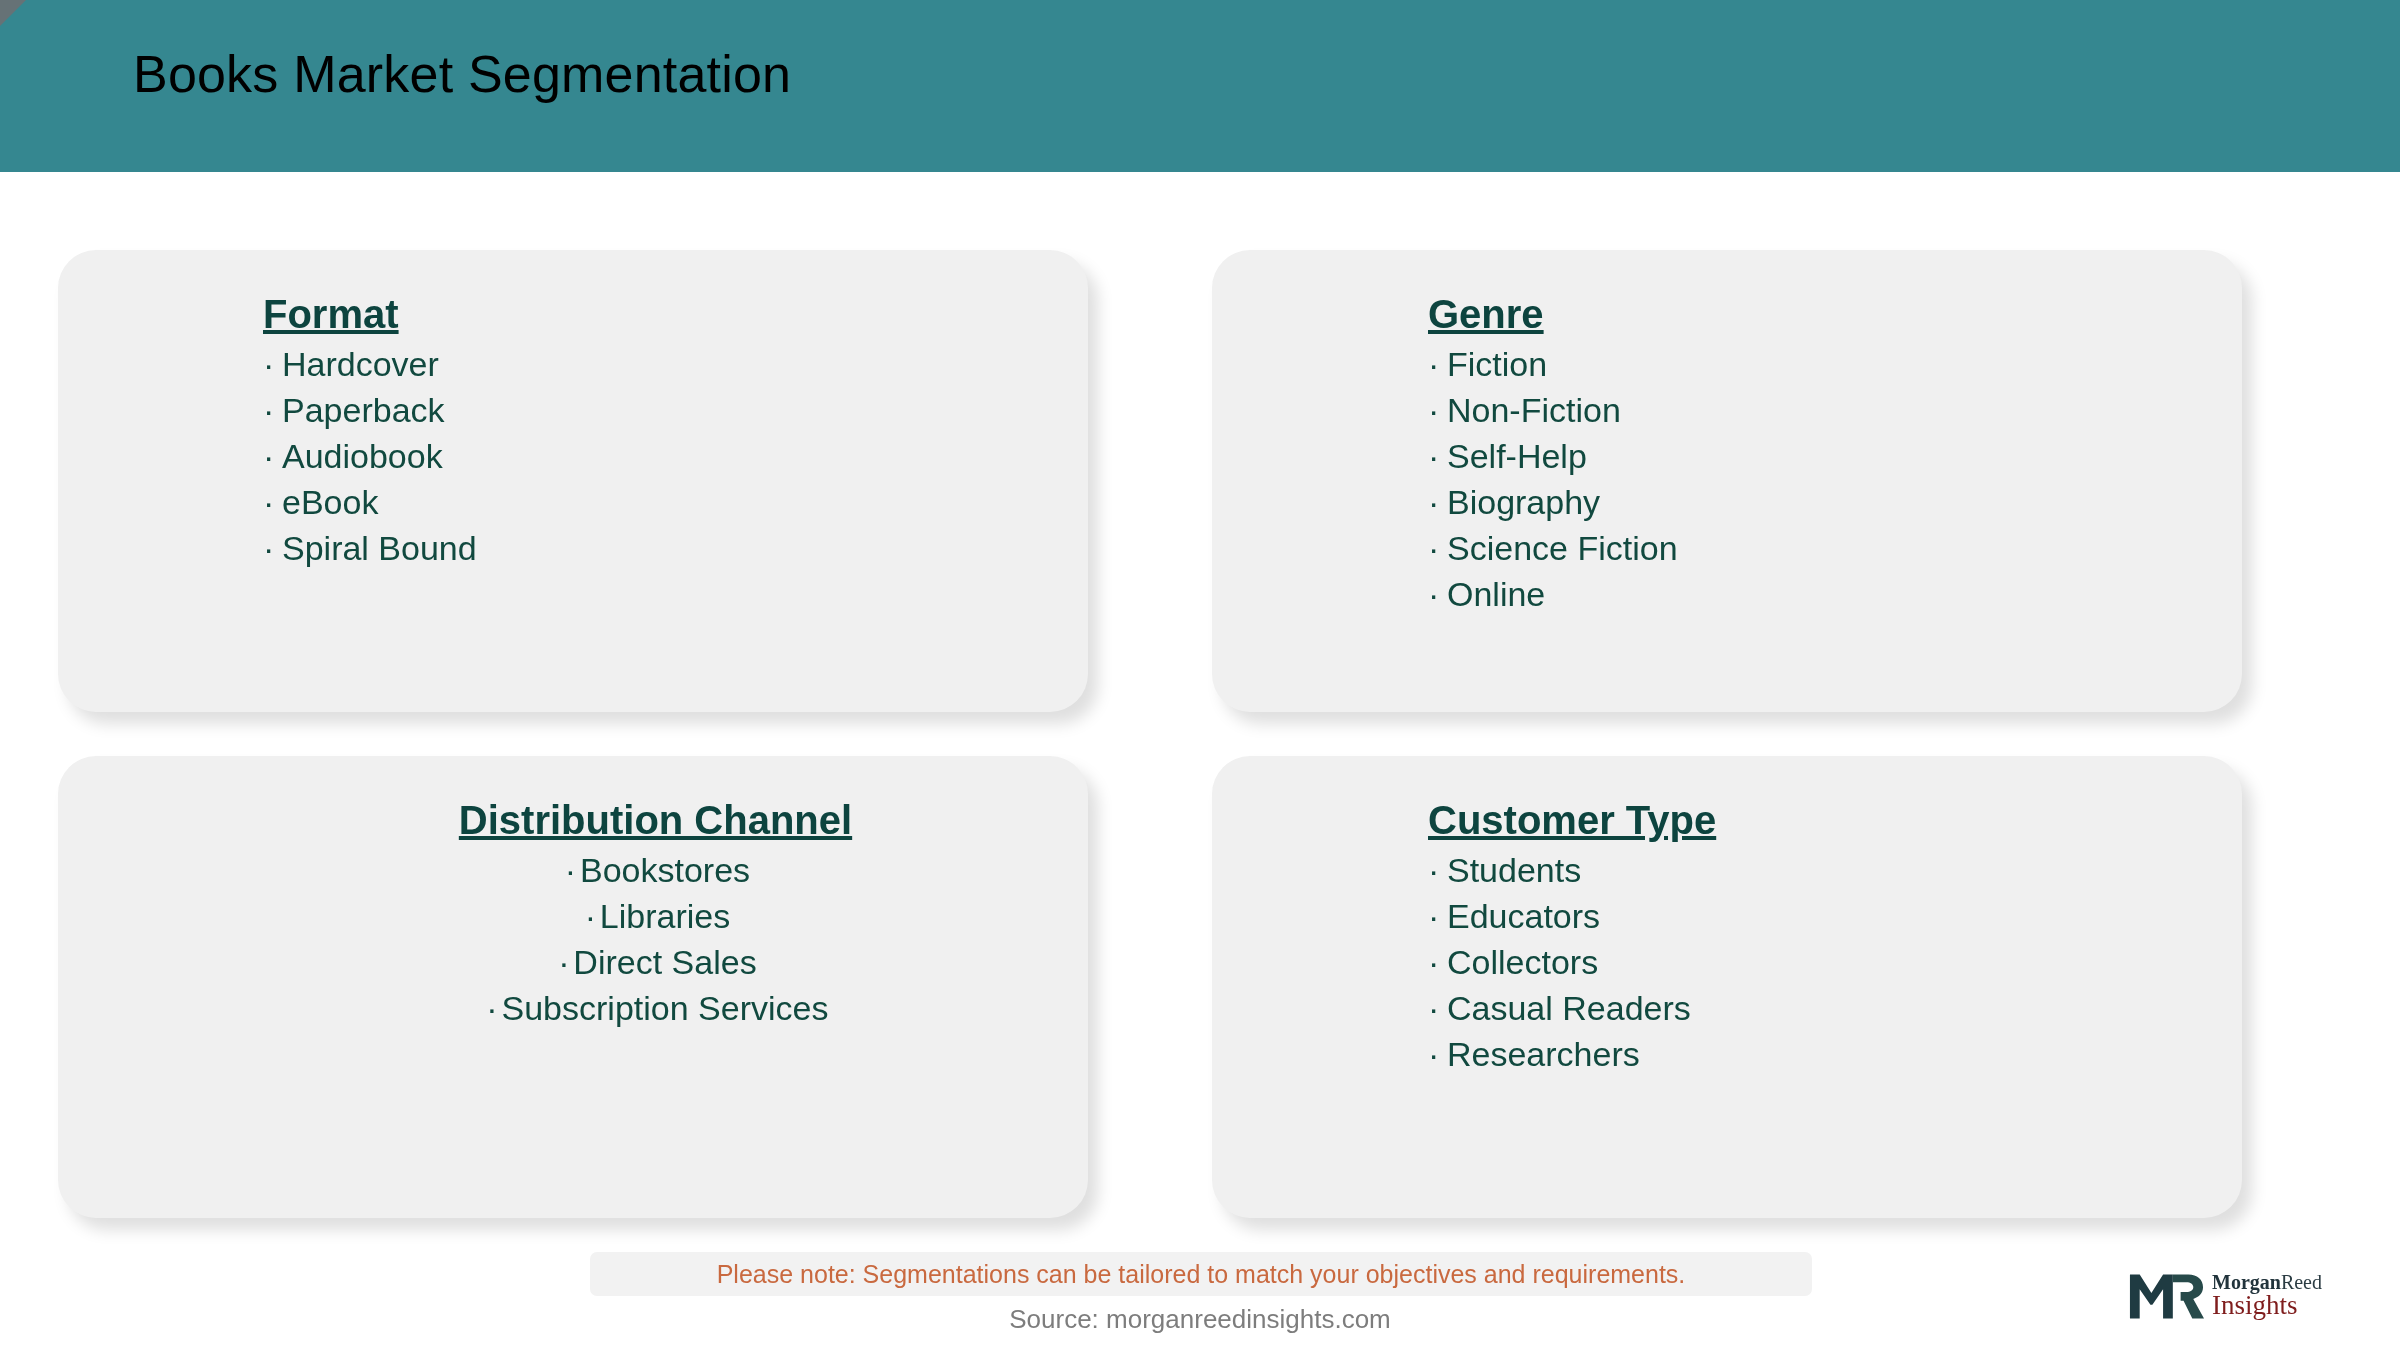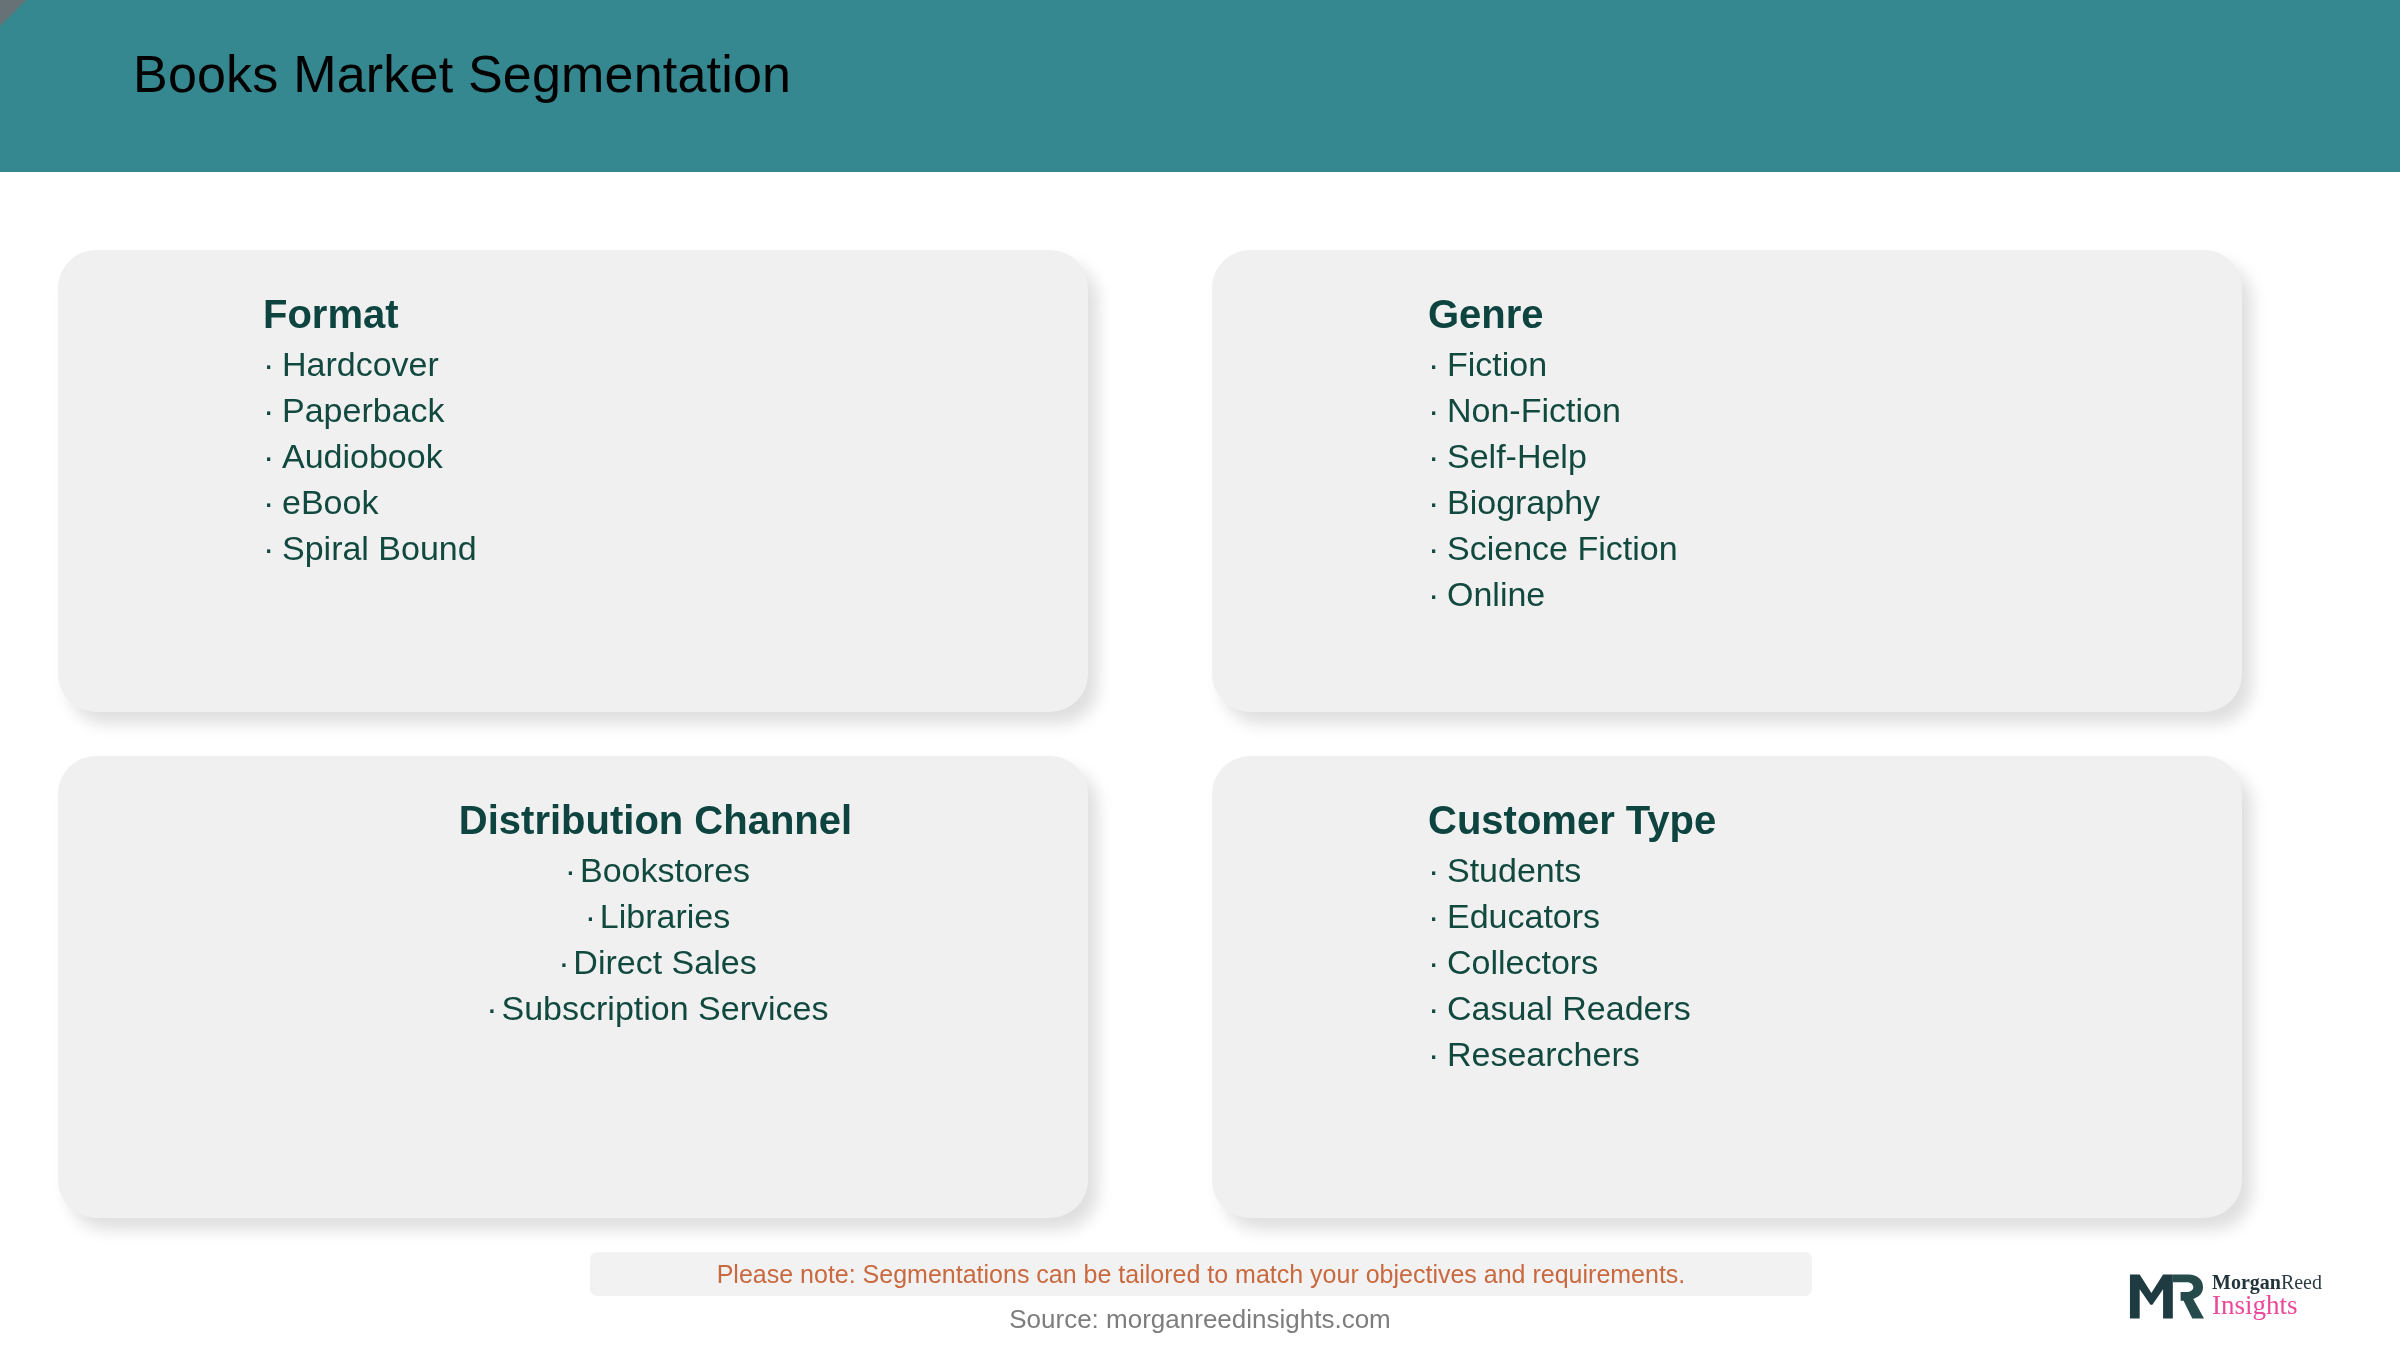--- a/index.html
+++ b/index.html
@@ -73,20 +73,21 @@
   .card.c1 .card-inner,
   .card.c3 .card-inner { left: 216px; }
 
   .card-title {
     font-size: 40px;
     font-weight: bold;
     color: #0d443f;
     line-height: 1.12;
     margin: 0 0 4px 0;
     white-space: nowrap;
+    text-decoration: underline;
   }
   .card-list {
     list-style: none;
     margin: 0;
     padding: 0;
   }
   .card-list li {
     font-size: 34px;
     font-weight: 400;
     color: #11493f;
@@ -149,21 +150,21 @@
   .logo-line1 {
     font-family: "Liberation Serif", serif;
     font-size: 20px;
     white-space: nowrap;
   }
   .logo-line1 .lw-bold { font-weight: bold; color: #22343c; }
   .logo-line1 .lw-reg  { font-weight: normal; color: #2b3c43; }
   .logo-line2 {
     font-family: "Liberation Serif", serif;
     font-size: 27px;
-    color: #ec4899;
+    color: #7f1d1d;
     white-space: nowrap;
   }
 </style>
 </head>
 <body>
 
 <div class="header-band">
   <div class="corner-fold"></div>
   <div class="page-title">Books Market Segmentation</div>
 </div>

